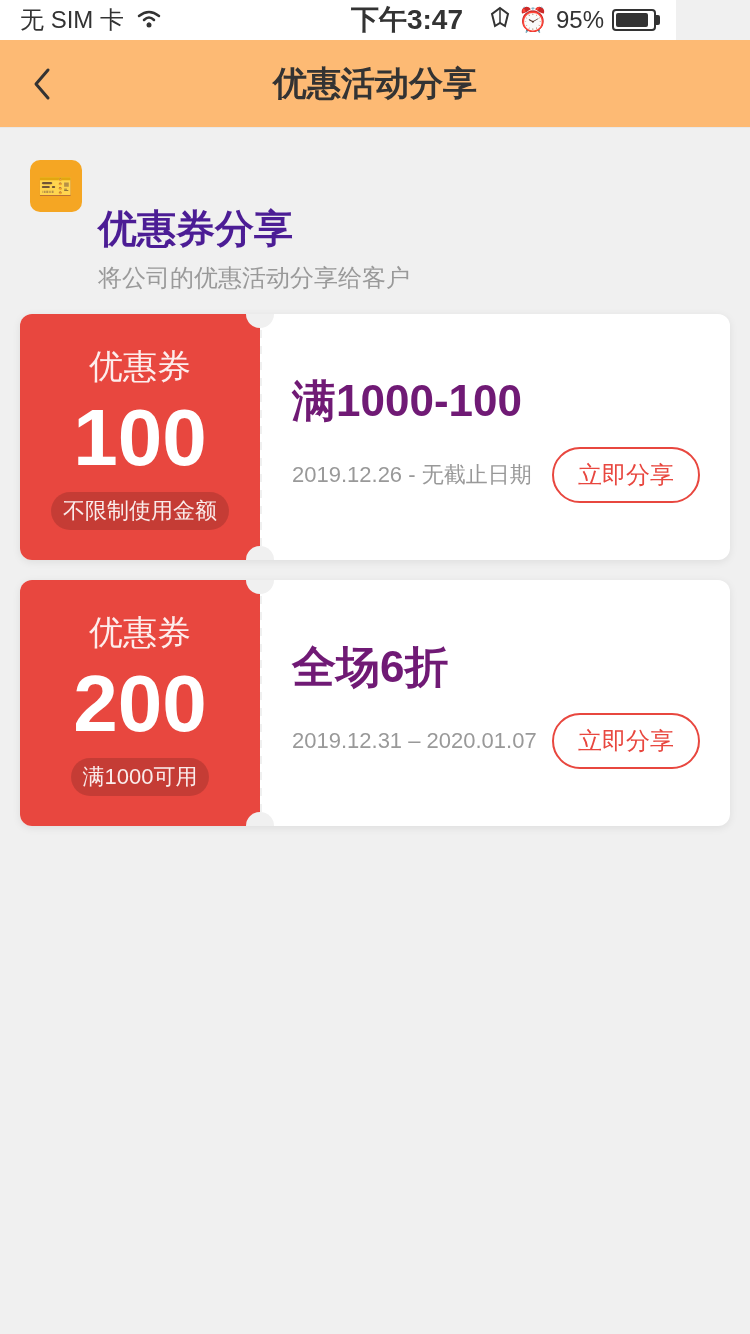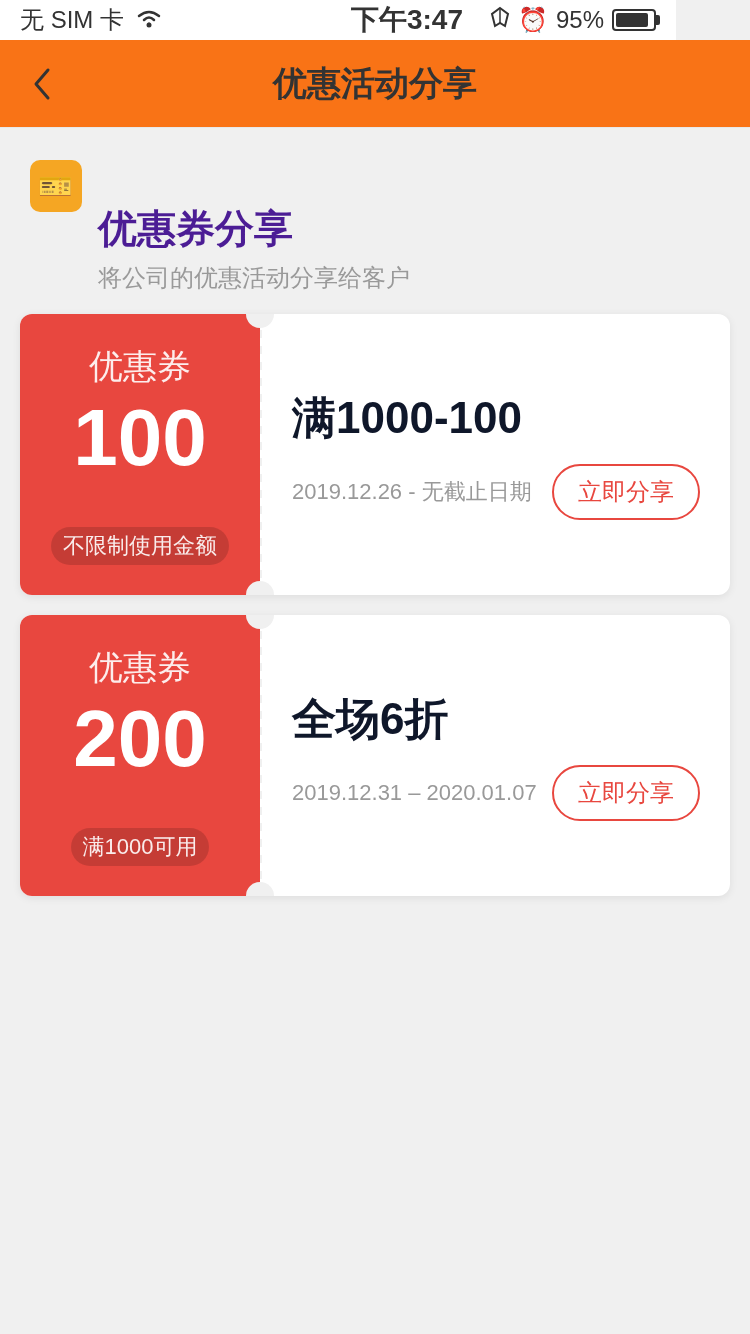--- a/index.html
+++ b/index.html
@@ -70,21 +70,21 @@
       width: 90%;
       height: 100%;
       background: #333;
       border-radius: 2px;
     }
 
     
     .nav-bar {
       width: 750px;
       height: 88px;
-      background: #f97316;
+      background: #fdba74;
       display: flex;
       align-items: center;
       justify-content: center;
       position: relative;
       border-bottom: 1px solid #e8e8e8;
     }
     .nav-back {
       position: absolute;
       left: 30px;
       font-size: 36px;
@@ -192,36 +192,35 @@
       line-height: 1;
       margin-bottom: 14px;
     }
     .coupon-condition {
       font-size: 22px;
       color: rgba(255,255,255,0.9);
       background: rgba(0,0,0,0.15);
       padding: 4px 12px;
       border-radius: 20px;
       text-align: center;
-      margin-top: 35px;
     }
 
     
     .coupon-right {
       flex: 1;
       padding: 30px 30px;
       display: flex;
       flex-direction: column;
       justify-content: center;
       gap: 16px;
     }
     .coupon-title {
       font-size: 44px;
       font-weight: 700;
-      color: #0f172a;
+      color: #701a75;
     }
     .coupon-bottom {
       display: flex;
       align-items: center;
       justify-content: space-between;
     }
     .coupon-date {
       font-size: 22px;
       color: #999;
     }

